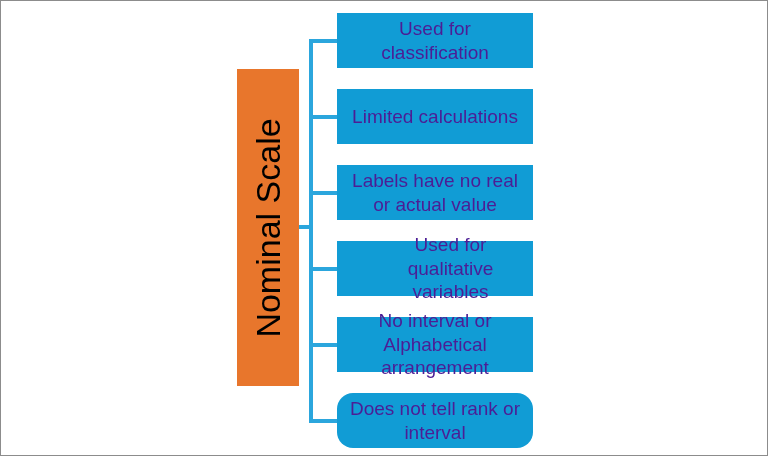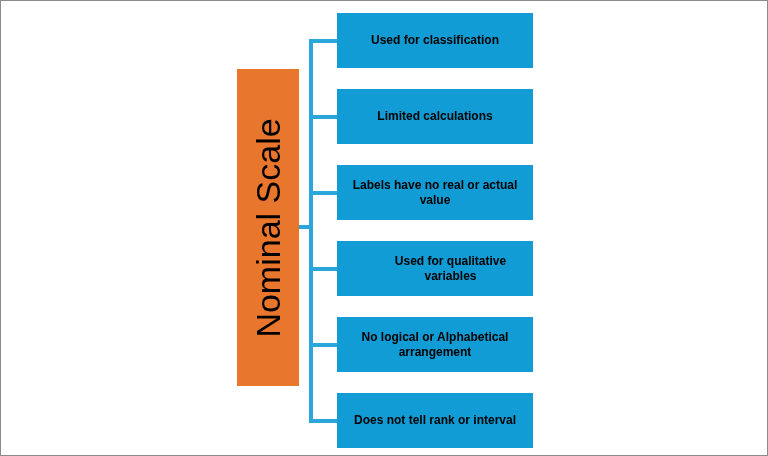--- a/index.html
+++ b/index.html
@@ -72,24 +72,23 @@
     height: 55px;
     background: #119cd5;
     display: flex;
     align-items: center;
     justify-content: center;
     text-align: center;
     box-sizing: border-box;
     padding: 0 6px;
   }
   .leaf-label {
-    font-size: 12px;
+    font-size: 19px;
     line-height: 1.25;
-    color: #000000;
-    font-weight: bold;
+    color: #4c1d95;
   }
 </style>
 </head>
 <body>
 
 <div id="canvas">
 
   <div class="root-node">
     <span class="root-label">Nominal Scale</span>
   </div>
@@ -110,19 +109,19 @@
   <div class="leaf-node" style="top:164px;">
     <span class="leaf-label">Labels have no real or actual value</span>
   </div>
   <div class="leaf-node" style="top:88px;">
     <span class="leaf-label">Limited calculations</span>
   </div>
   <div class="leaf-node" style="top:240px;padding-left:37px;">
     <span class="leaf-label">Used for qualitative variables</span>
   </div>
   <div class="leaf-node" style="top:316px;">
-    <span class="leaf-label">No logical or Alphabetical arrangement</span>
+    <span class="leaf-label">No interval or Alphabetical arrangement</span>
   </div>
-  <div class="leaf-node" style="top:392px;">
+  <div class="leaf-node" style="top:392px;border-radius:16px;">
     <span class="leaf-label">Does not tell rank or interval</span>
   </div>
 
 </div>
 
 </body></html>

